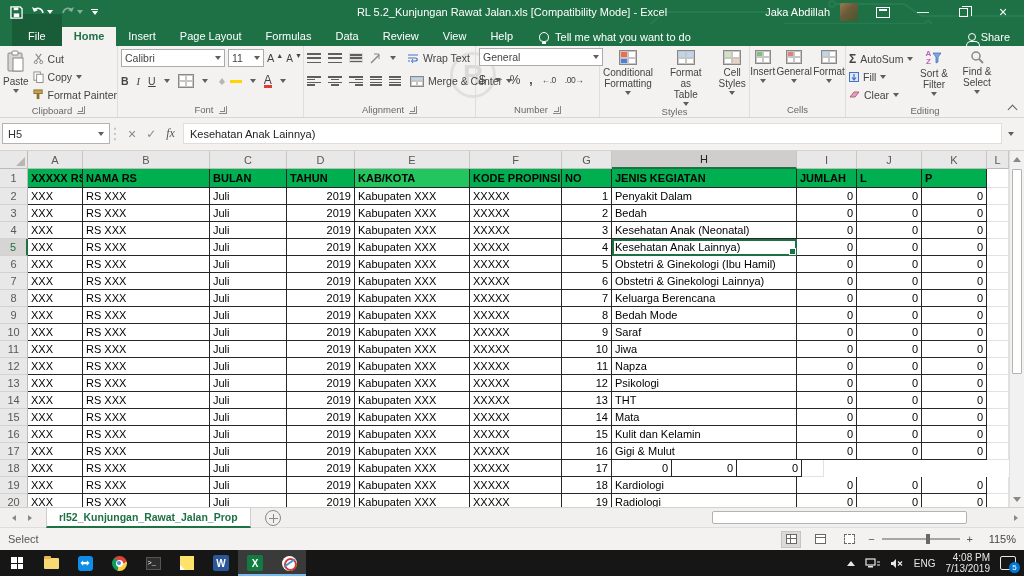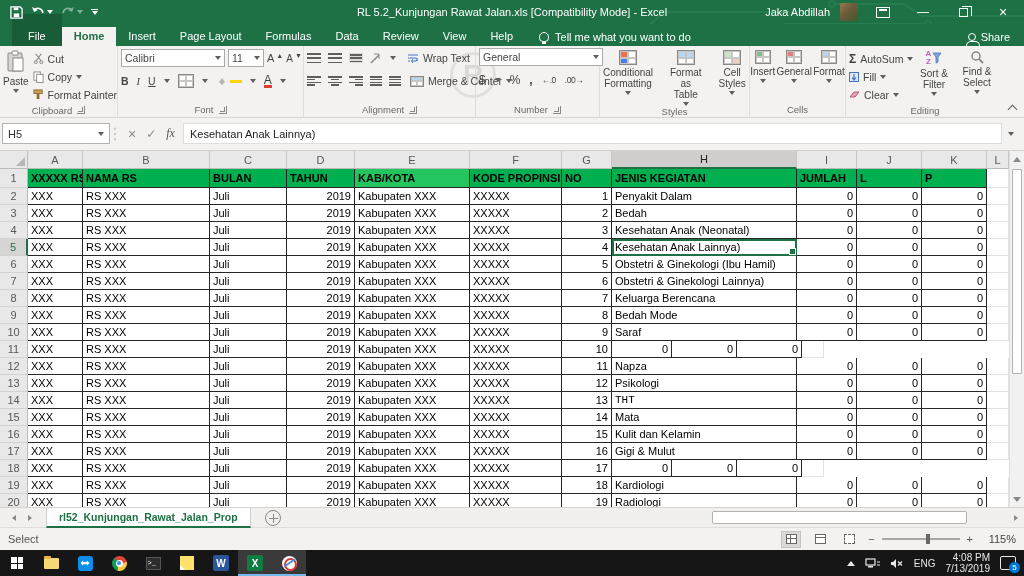--- a/index.html
+++ b/index.html
@@ -739,20 +739,21 @@
         </div>
         <div class="grow" style="height: 17px;">
           <div class="rownum">11</div>
           <div class="cell" style="width: 55px;">XXX</div>
           <div class="cell" style="width: 127px;">RS XXX</div>
           <div class="cell" style="width: 77px;">Juli</div>
           <div class="cell num" style="width: 68px;">2019</div>
           <div class="cell" style="width: 115px;">Kabupaten XXX</div>
           <div class="cell" style="width: 92px;">XXXXX</div>
           <div class="cell num" style="width: 50px;">10</div>
+          <div class="cell" style="width: 185px;">Jiwa</div>
           <div class="cell num" style="width: 60px;">0</div>
           <div class="cell num" style="width: 65px;">0</div>
           <div class="cell num" style="width: 65px;">0</div>
           <div class="cell partial" style="width: 22px;"></div>
         </div>
         <div class="grow" style="height: 17px;">
           <div class="rownum">12</div>
           <div class="cell" style="width: 55px;">XXX</div>
           <div class="cell" style="width: 127px;">RS XXX</div>
           <div class="cell" style="width: 77px;">Juli</div>
@@ -783,21 +784,21 @@
         </div>
         <div class="grow" style="height: 17px;">
           <div class="rownum">14</div>
           <div class="cell" style="width: 55px;">XXX</div>
           <div class="cell" style="width: 127px;">RS XXX</div>
           <div class="cell" style="width: 77px;">Juli</div>
           <div class="cell num" style="width: 68px;">2019</div>
           <div class="cell" style="width: 115px;">Kabupaten XXX</div>
           <div class="cell" style="width: 92px;">XXXXX</div>
           <div class="cell num" style="width: 50px;">13</div>
-          <div class="cell" style="width: 185px; font-family: Liberation Mono, monospace;">THT</div>
+          <div class="cell" style="width: 185px;">THT</div>
           <div class="cell num" style="width: 60px;">0</div>
           <div class="cell num" style="width: 65px;">0</div>
           <div class="cell num" style="width: 65px;">0</div>
           <div class="cell partial" style="width: 22px;"></div>
         </div>
         <div class="grow" style="height: 17px;">
           <div class="rownum">15</div>
           <div class="cell" style="width: 55px;">XXX</div>
           <div class="cell" style="width: 127px;">RS XXX</div>
           <div class="cell" style="width: 77px;">Juli</div>

